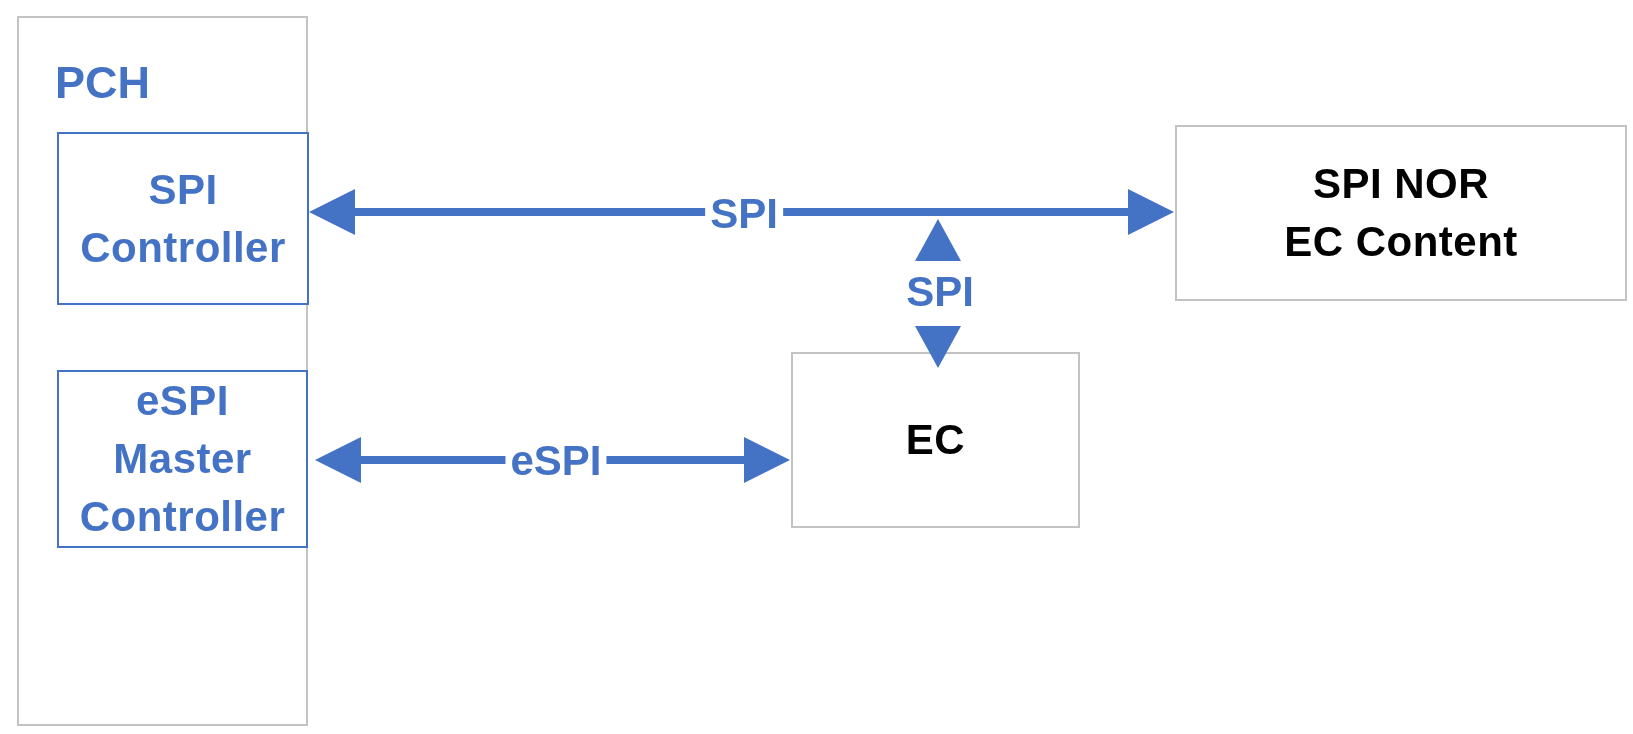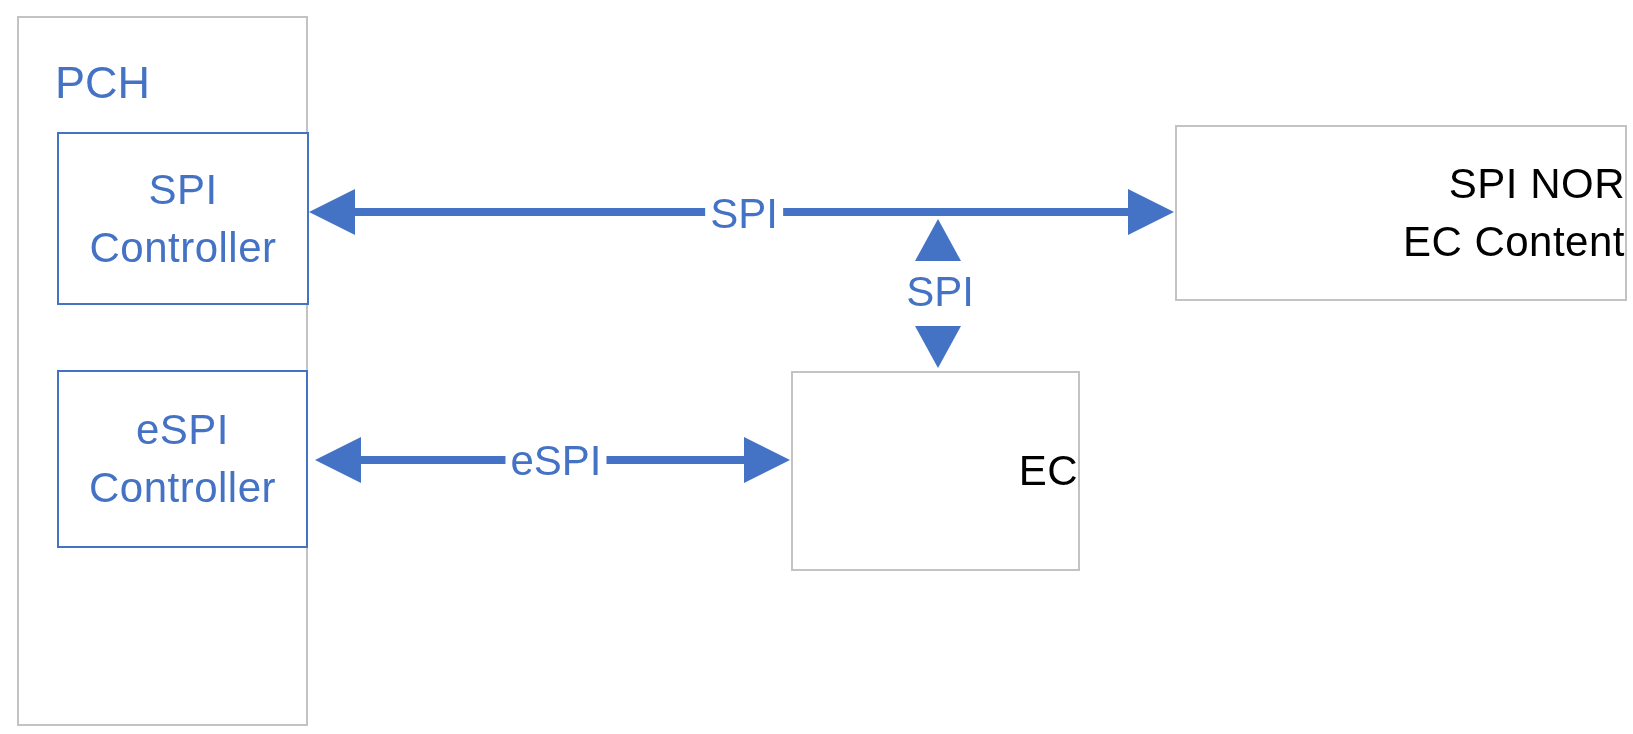--- a/index.html
+++ b/index.html
@@ -1,21 +1,21 @@
 <!DOCTYPE html>
 <html style="--accent: #4472C4; --gray: #C3C3C3; --ink: #000000; --bg: #FFFFFF;"><head>
 <meta charset="utf-8">
 <style>
   :root {
     --accent: #4472C4;
     --gray: #C3C3C3;
     --ink: #000000;
     --bg: #FFFFFF;
   }
-  * { margin: 0; padding: 0; box-sizing: border-box; }
+  * { margin: 0; padding: 0; box-sizing: border-box; font-weight: bold; }
   html, body { background: var(--bg); }
   .canvas {
     position: relative;
     width: 1633px;
     height: 734px;
     background: var(--bg);
     font-family: "Liberation Sans", sans-serif;
     overflow: hidden;
   }
   
@@ -35,25 +35,25 @@
     text-align: center;
   }
   .blue-node {
     border: 2px solid var(--accent);
     color: var(--accent);
     font-size: 42px; line-height: 58px; letter-spacing: 0.5px;
   }
   .gray-node {
     border: 2px solid var(--gray);
     color: var(--ink);
-    font-size: 42px; line-height: 58px; letter-spacing: 0.5px; align-items: flex-end;
+    font-size: 42px; line-height: 58px; letter-spacing: 0.5px;
   }
   .spi-flash-box  { left: 57px;  top: 132px; width: 252px; height: 173px; }
   .espi-master-box{ left: 57px;  top: 370px; width: 251px; height: 178px; }
-  .ec-box         { left: 791px; top: 371px; width: 289px; height: 200px; }
+  .ec-box         { left: 791px; top: 352px; width: 289px; height: 176px; }
   .spi-nor-box    { left: 1175px; top: 125px; width: 452px; height: 176px; }
 
   
   .shaft { position: absolute; height: 8px; background: var(--accent); }
   .spi-shaft  { left: 350px; top: 208px; width: 780px; }
   .espi-shaft { left: 356px; top: 456px; width: 392px; }
   .tri { position: absolute; width: 0; height: 0; border-style: solid; }
   .tri-left  { border-width: 23px 46px 23px 0;  border-color: transparent var(--accent) transparent transparent; }
   .tri-right { border-width: 23px 0 23px 46px;  border-color: transparent transparent transparent var(--accent); }
   .tri-up    { border-width: 0 23px 42px 23px;  border-color: transparent transparent var(--accent) transparent; }
@@ -87,20 +87,21 @@
     <span class="pch-label">PCH</span>
   </div>
 
   <div class="box node blue-node spi-flash-box">
     <span>SPI</span>
     <span>Controller</span>
   </div>
 
   <div class="box node blue-node espi-master-box">
     <span>eSPI</span>
+    <span>Master</span>
     <span>Controller</span>
   </div>
 
   <div class="box node gray-node ec-box">
     <span>EC</span>
   </div>
 
   <div class="box node gray-node spi-nor-box">
     <span>SPI NOR</span>
     <span>EC Content</span>

